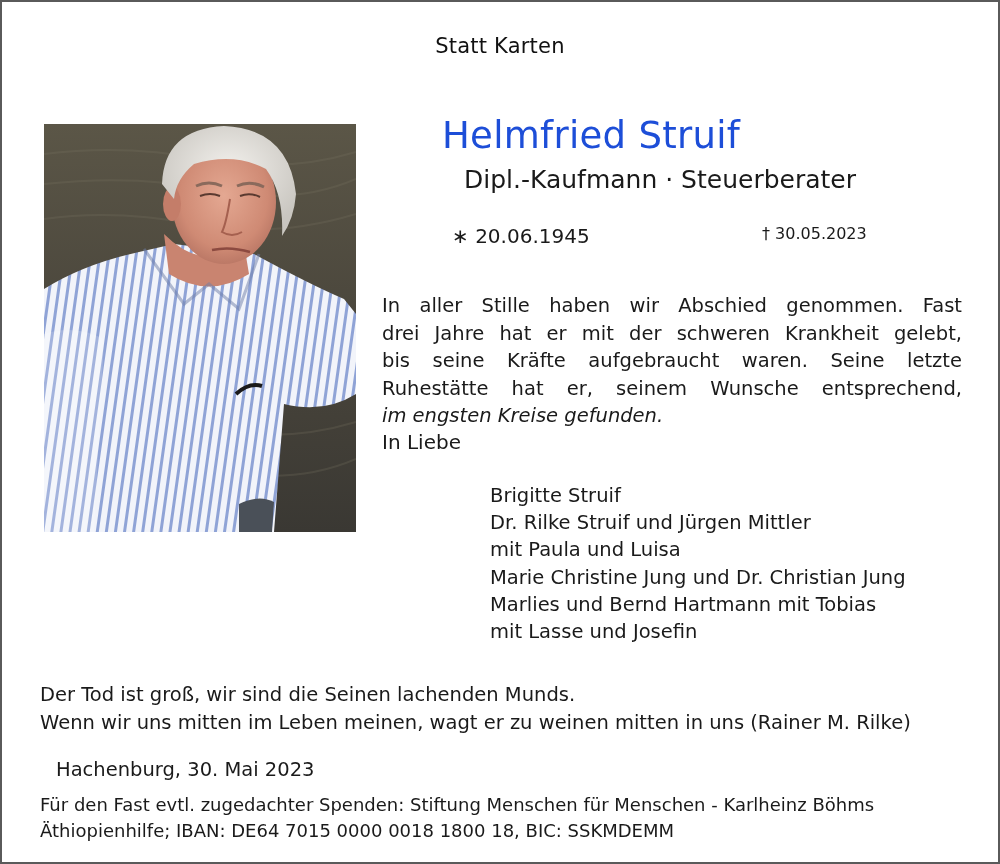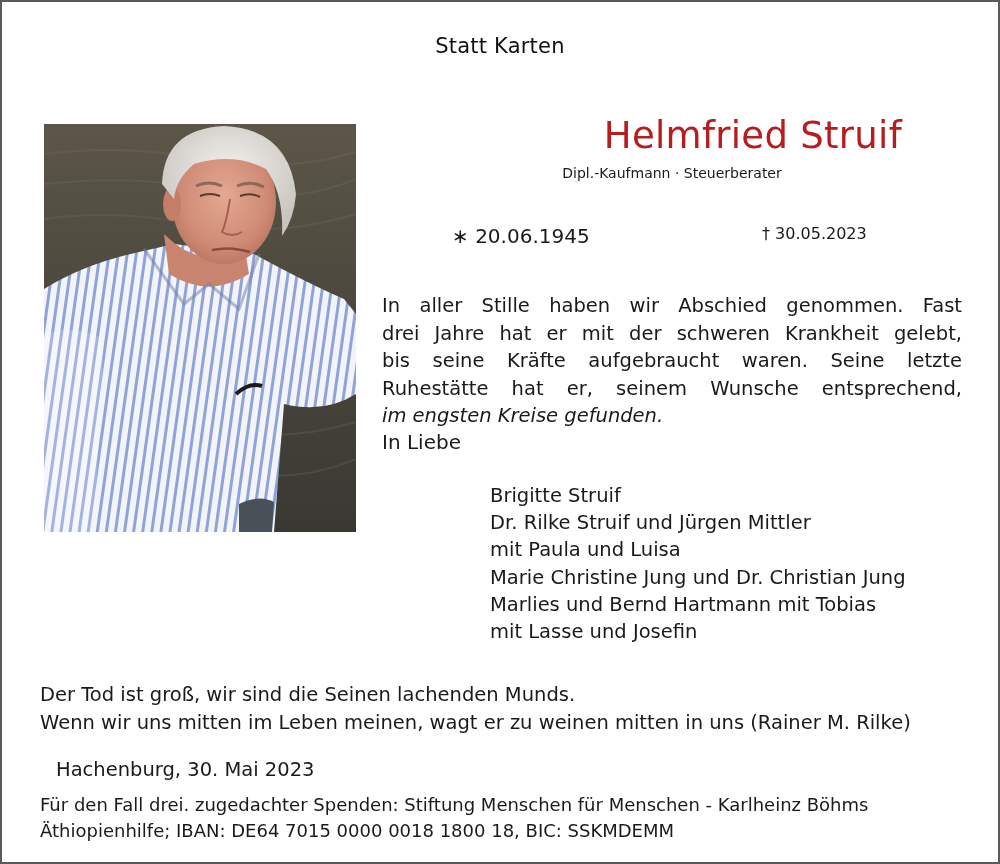--- a/index.html
+++ b/index.html
@@ -37,31 +37,30 @@
       left: 42px; top: 122px;
       width: 312px; height: 408px;
       overflow: hidden;
       background: #4e4a40;
     }
     .photo svg { display: block; }
     .name {
       position: absolute;
       left: 440px; width: 460px;
       top: 112px;
-      text-align: right;
+      text-align: left;
       font-size: 37px;
-      color: #b91c1c;
+      color: #1d4ed8;
       letter-spacing: 0.3px;
     }
     .profession {
       position: absolute;
-      left: 440px; width: 460px;
+      left: 462px; width: 460px;
       top: 163px;
-      text-align: center;
-      font-size: 14px;
+      font-size: 25px;
       color: #1a1a1a;
     }
     .birth {
       position: absolute;
       left: 450px; top: 222px;
       font-size: 20px;
     }
     .death {
       position: absolute;
       left: 760px; top: 222px;
@@ -215,17 +214,17 @@
   </div>
 
   <div class="quote">
     <div>Der Tod ist groß, wir sind die Seinen lachenden Munds.</div>
     <div>Wenn wir uns mitten im Leben meinen, wagt er zu weinen mitten in uns (Rainer M. Rilke)</div>
   </div>
 
   <div class="place-date">Hachenburg, 30. Mai 2023</div>
 
   <div class="donation">
-    <div>Für den Fall drei. zugedachter Spenden: Stiftung Menschen für Menschen - Karlheinz Böhms</div>
+    <div>Für den Fast evtl. zugedachter Spenden: Stiftung Menschen für Menschen - Karlheinz Böhms</div>
     <div>Äthiopienhilfe; IBAN: DE64 7015 0000 0018 1800 18, BIC: SSKMDEMM</div>
   </div>
 
 </div>
 
 </body></html>

